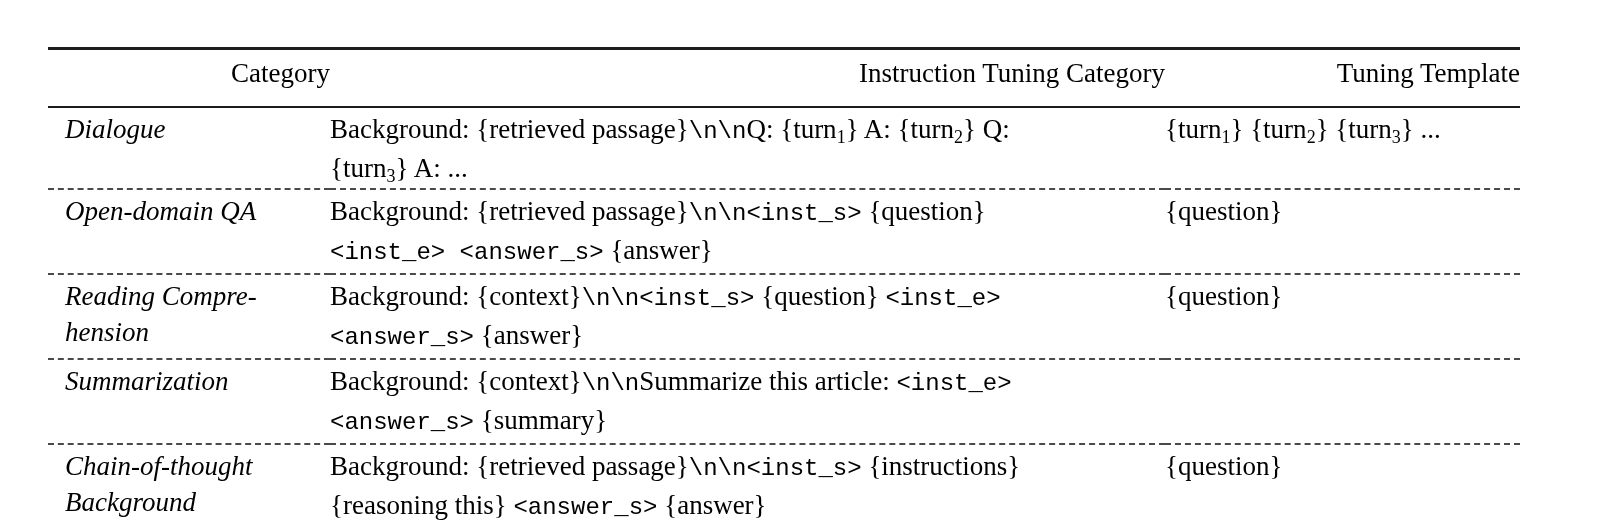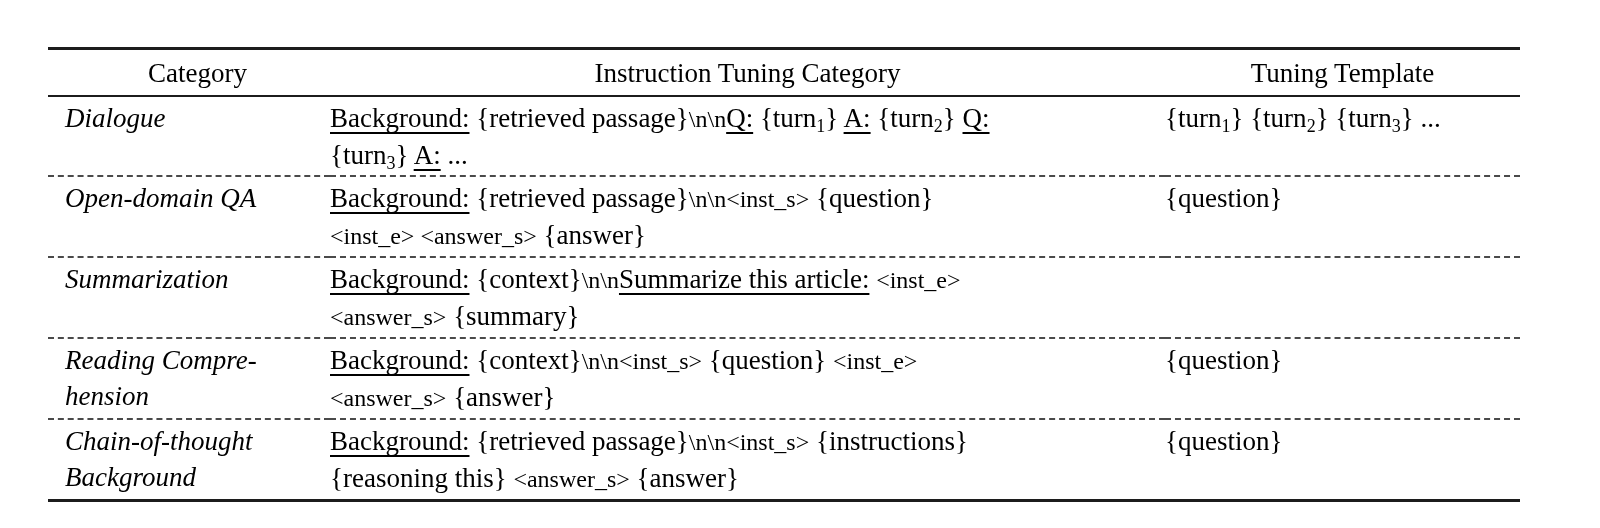--- a/index.html
+++ b/index.html
@@ -22,45 +22,44 @@
     table-layout: fixed;
     font-size: 27px;
     border-top: 3px solid #1c1c1c;
     border-bottom: 3px solid #1c1c1c;
   }
   col.c1 { width: 282px; }
   col.c2 { width: 835px; }
   col.c3 { width: 355px; }
   thead th {
     font-weight: normal;
-    text-align: center;
+    text-align: right;
     vertical-align: top;
     line-height: 34px;
-    padding: 6px 0 5px 0;
+    padding: 6px 0 16px 0;
     border-bottom: 2px solid #1c1c1c;
   }
   thead th.h1 { padding-left: 17px; }
   tbody td {
     vertical-align: top;
     text-align: left;
     line-height: 36px;
     padding: 3px 0 2px 0;
   }
   tbody td.cat { padding-left: 17px; font-style: italic; }
   tbody tr + tr { border-top: 2px dashed #4a4a4a; }
   .line { white-space: pre; }
   .seg { white-space: pre; }
   .u {
-    text-decoration: underline;
     text-decoration-thickness: 2px;
     text-underline-offset: 5px;
     text-decoration-skip-ink: none;
   }
   .m {
-    font-family: Liberation Serif, serif;
+    font-family: Liberation Mono, monospace;
     font-size: 24px;
   }
   .sub {
     font-size: 18px;
     line-height: 0;
     vertical-align: -5px;
   }
 </style>
 </head>
 <body>
@@ -99,40 +98,40 @@
           <td>
             <div class="line"><span class="seg u">Background:</span><span class="seg"> {retrieved passage}</span><span class="seg m">\n\n&lt;inst_s&gt;</span><span class="seg"> {question}</span></div>
             <div class="line"><span class="seg m">&lt;inst_e&gt; &lt;answer_s&gt;</span><span class="seg"> {answer}</span></div>
           </td>
           <td>
             <div class="line"><span class="seg">{question}</span></div>
           </td>
         </tr>
         <tr>
           <td class="cat">
-            <div class="line"><span class="seg">Summarization</span></div>
-          </td>
-          <td>
-            <div class="line"><span class="seg u">Background:</span><span class="seg"> {context}</span><span class="seg m">\n\n</span><span class="seg u">Summarize this article:</span><span class="seg"> </span><span class="seg m">&lt;inst_e&gt;</span></div>
-            <div class="line"><span class="seg m">&lt;answer_s&gt;</span><span class="seg"> {summary}</span></div>
-          </td>
-          <td></td>
-        </tr>
-        <tr>
-          <td class="cat">
             <div class="line"><span class="seg">Reading Compre-</span></div>
             <div class="line"><span class="seg">hension</span></div>
           </td>
           <td>
             <div class="line"><span class="seg u">Background:</span><span class="seg"> {context}</span><span class="seg m">\n\n&lt;inst_s&gt;</span><span class="seg"> {question} </span><span class="seg m">&lt;inst_e&gt;</span></div>
             <div class="line"><span class="seg m">&lt;answer_s&gt;</span><span class="seg"> {answer}</span></div>
           </td>
           <td>
             <div class="line"><span class="seg">{question}</span></div>
           </td>
+        </tr>
+        <tr>
+          <td class="cat">
+            <div class="line"><span class="seg">Summarization</span></div>
+          </td>
+          <td>
+            <div class="line"><span class="seg u">Background:</span><span class="seg"> {context}</span><span class="seg m">\n\n</span><span class="seg u">Summarize this article:</span><span class="seg"> </span><span class="seg m">&lt;inst_e&gt;</span></div>
+            <div class="line"><span class="seg m">&lt;answer_s&gt;</span><span class="seg"> {summary}</span></div>
+          </td>
+          <td></td>
         </tr>
         <tr>
           <td class="cat">
             <div class="line"><span class="seg">Chain-of-thought</span></div>
             <div class="line"><span class="seg">Background</span></div>
           </td>
           <td>
             <div class="line"><span class="seg u">Background:</span><span class="seg"> {retrieved passage}</span><span class="seg m">\n\n&lt;inst_s&gt;</span><span class="seg"> {instructions}</span></div>
             <div class="line"><span class="seg">{reasoning this} </span><span class="seg m">&lt;answer_s&gt;</span><span class="seg"> {answer}</span></div>
           </td>

